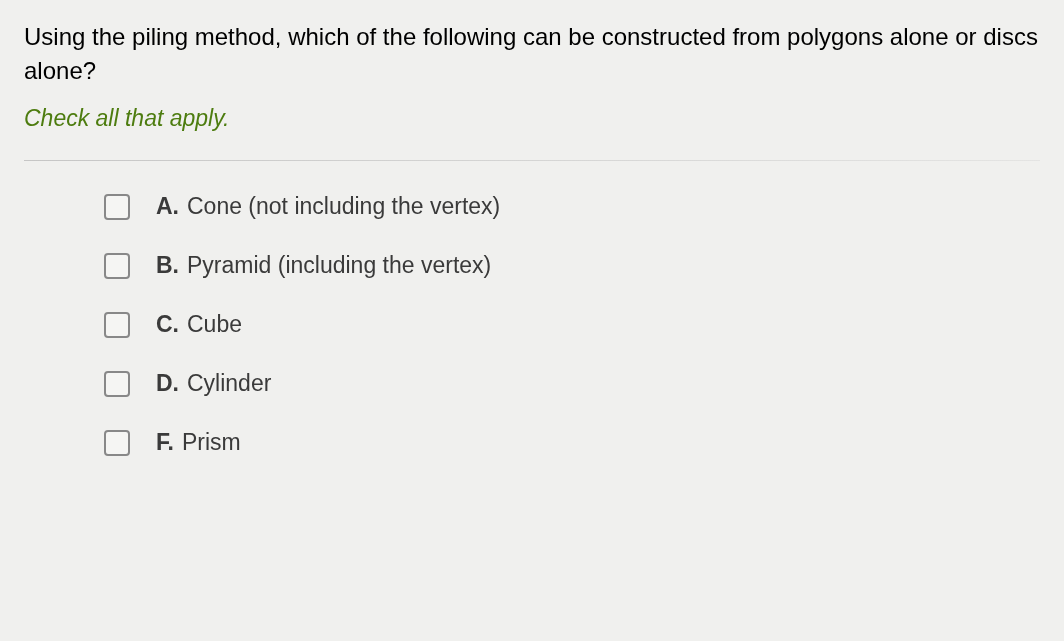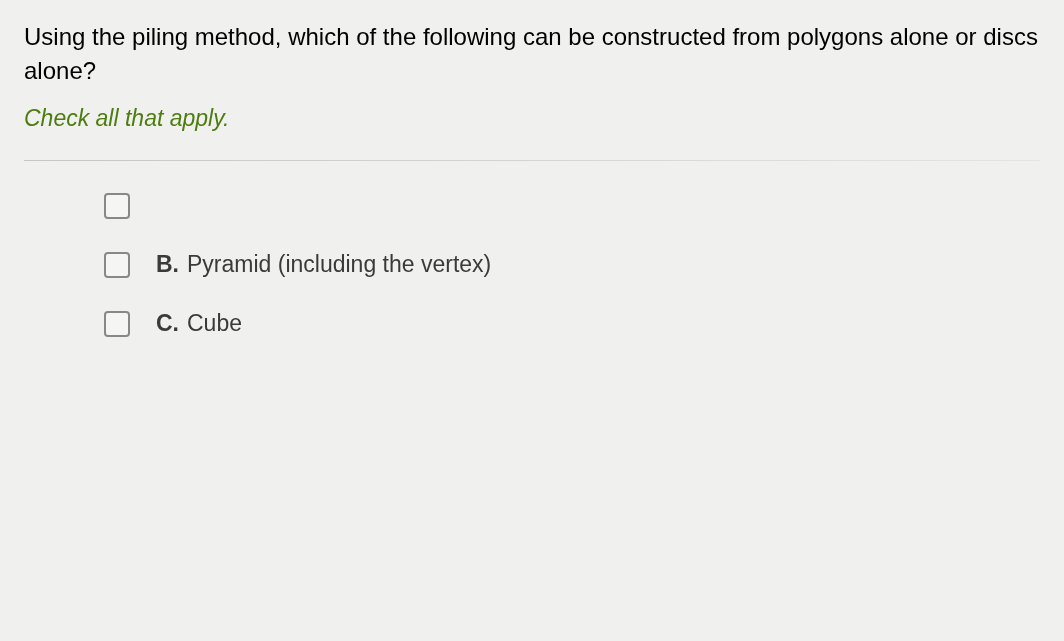--- a/index.html
+++ b/index.html
@@ -66,32 +66,47 @@
 <div class="question-text">Using the piling method, which of the following can be constructed from polygons alone or discs alone?</div>
 
 <div class="instruction-text">Check all that apply.</div>
 
 <div class="divider"></div>
 
 <div class="options">
 
   <div class="option-row">
     <div class="checkbox"></div>
+    <div class="option-label">
+      <span class="option-letter">A.</span><span>Cone (not including the vertex)</span>
+    </div>
   </div>
 
   <div class="option-row">
     <div class="checkbox"></div>
     <div class="option-label">
       <span class="option-letter">B.</span><span>Pyramid (including the vertex)</span>
     </div>
   </div>
 
   <div class="option-row">
     <div class="checkbox"></div>
     <div class="option-label">
       <span class="option-letter">C.</span><span>Cube</span>
     </div>
   </div>
 
+  <div class="option-row">
+    <div class="checkbox"></div>
+    <div class="option-label">
+      <span class="option-letter">D.</span><span>Cylinder</span>
+    </div>
+  </div>
 
 
+  <div class="option-row">
+    <div class="checkbox"></div>
+    <div class="option-label">
+      <span class="option-letter">F.</span><span>Prism</span>
+    </div>
+  </div>
 
 </div>
 
 </body></html>

